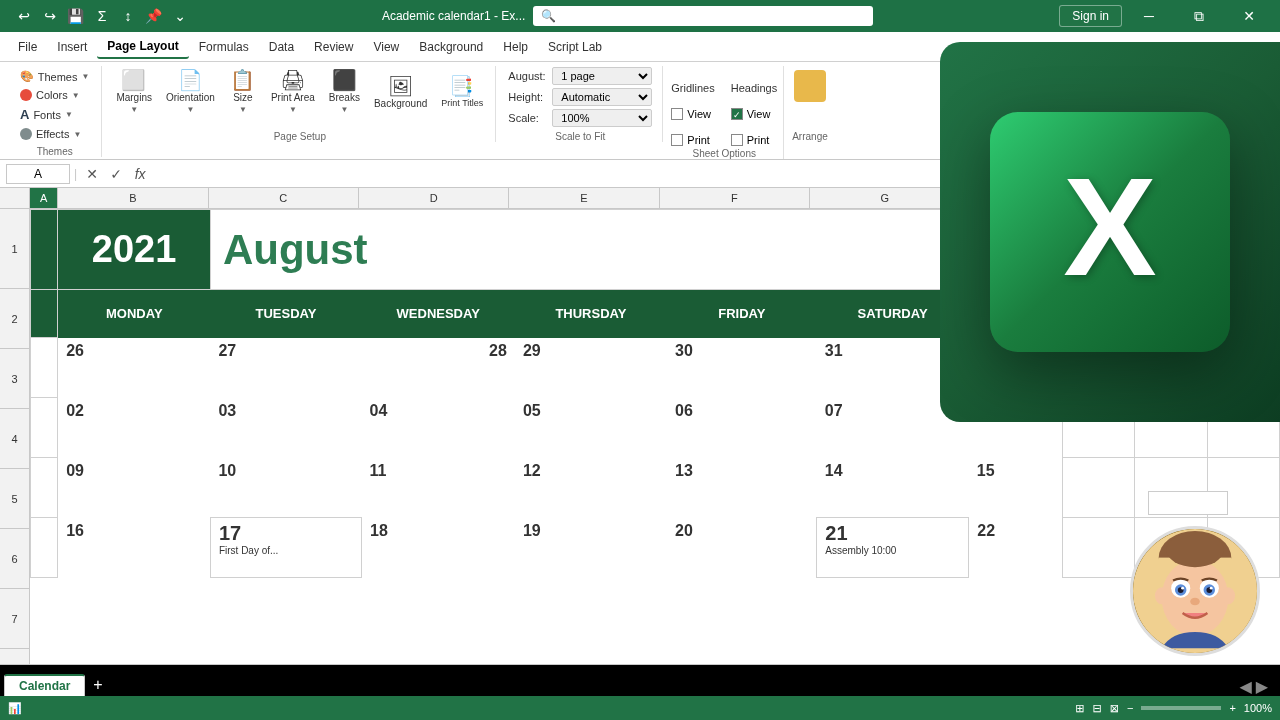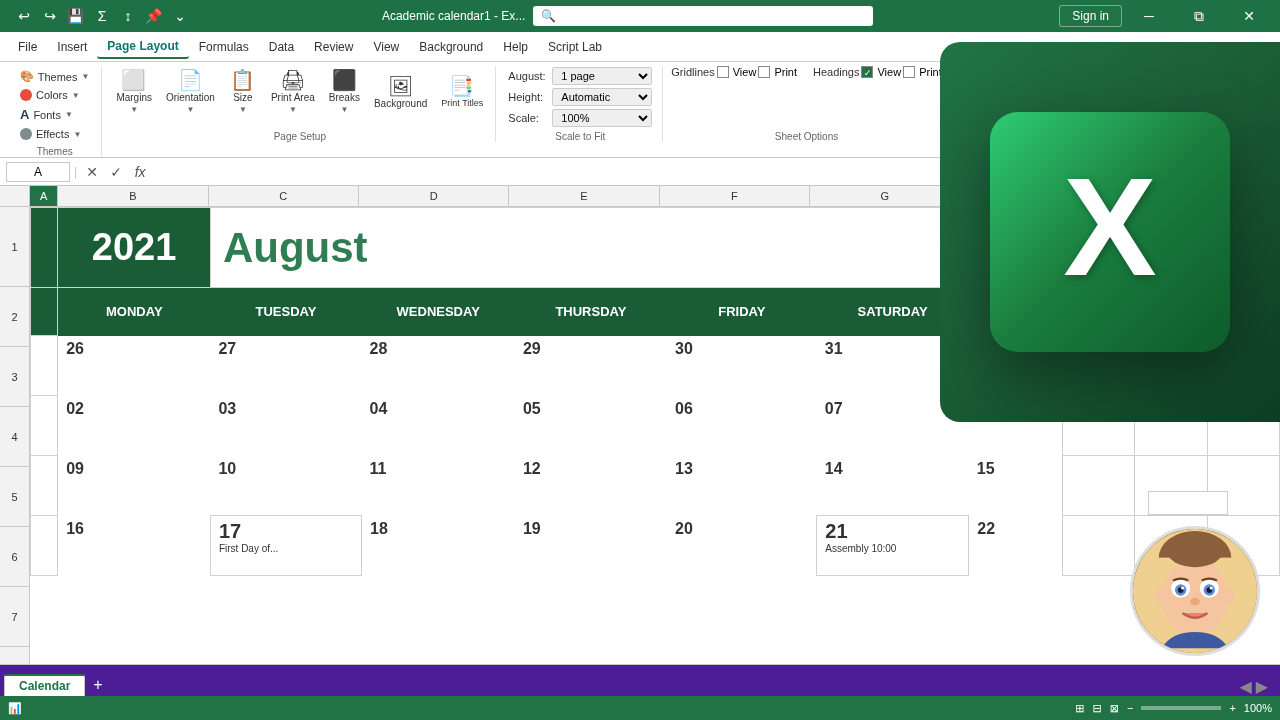--- a/index.html
+++ b/index.html
@@ -63,21 +63,21 @@
       border-bottom: 1px solid #d0d0d0;
     }
     .menu-item {
       padding: 4px 10px;
       cursor: pointer;
       font-size: 12px;
       color: #333;
       border-radius: 3px;
     }
     .menu-item.active {
-      color: #0f766e;
+      color: #000000;
       border-bottom: 2px solid #217346;
       font-weight: 600;
     }
 
     
     .ribbon {
       background: #ffffff;
       border-bottom: 1px solid #c8c8c8;
       padding: 4px 8px 0;
       min-height: 88px;
@@ -175,22 +175,23 @@
       width: 100px;
     }
 
     
     .so-group {
       display: flex;
       gap: 16px;
     }
     .so-col {
       display: flex;
-      flex-direction: row;
-      gap: 2px;
+      flex-direction: column;
+      gap: 14px;
+      margin-top: 16px;
     }
     .so-col-title {
       font-size: 11px;
       color: #333;
     }
     .so-check {
       display: flex; align-items: center; gap: 4px; font-size: 11px;
     }
 
     
@@ -320,21 +321,21 @@
     }
     .add-sheet-btn {
       color: white;
       font-size: 16px;
       cursor: pointer;
       padding: 0 6px;
     }
 
     .sheet-tabs-bar {
       height: 32px;
-      background: #4c1d95;
+      background: #000000;
       display: flex;
       align-items: flex-end;
       padding: 0 4px;
       border-top: 1px solid #c8c8c8;
     }
 
     
     .excel-overlay {
       position: absolute;
       top: 42px;
@@ -664,21 +665,21 @@
           <td style="border:1px solid #d0d0d0;"></td>
           <td style="border:1px solid #d0d0d0;"></td>
           <td style="border:1px solid #d0d0d0;"></td>
           <td style="border:1px solid #d0d0d0;"></td>
         </tr>
 
         <tr>
           <td style="border:1px solid #d0d0d0;"></td>
           <td class="cell-date" style="height:60px;">26</td>
           <td class="cell-date" style="height:60px;">27</td>
-          <td class="cell-date" style="height:60px;">28</td>
+          <td class="cell-date" style="height:60px;text-align:right;">28</td>
           <td class="cell-date" style="height:60px;">29</td>
           <td class="cell-date" style="height:60px;">30</td>
           <td class="cell-date" style="height:60px;">31</td>
           <td style="border:1px solid #d0d0d0;"></td>
           <td style="border:1px solid #d0d0d0;"></td>
           <td style="border:1px solid #d0d0d0;"></td>
           <td style="border:1px solid #d0d0d0;"></td>
         </tr>
 
         <tr>

